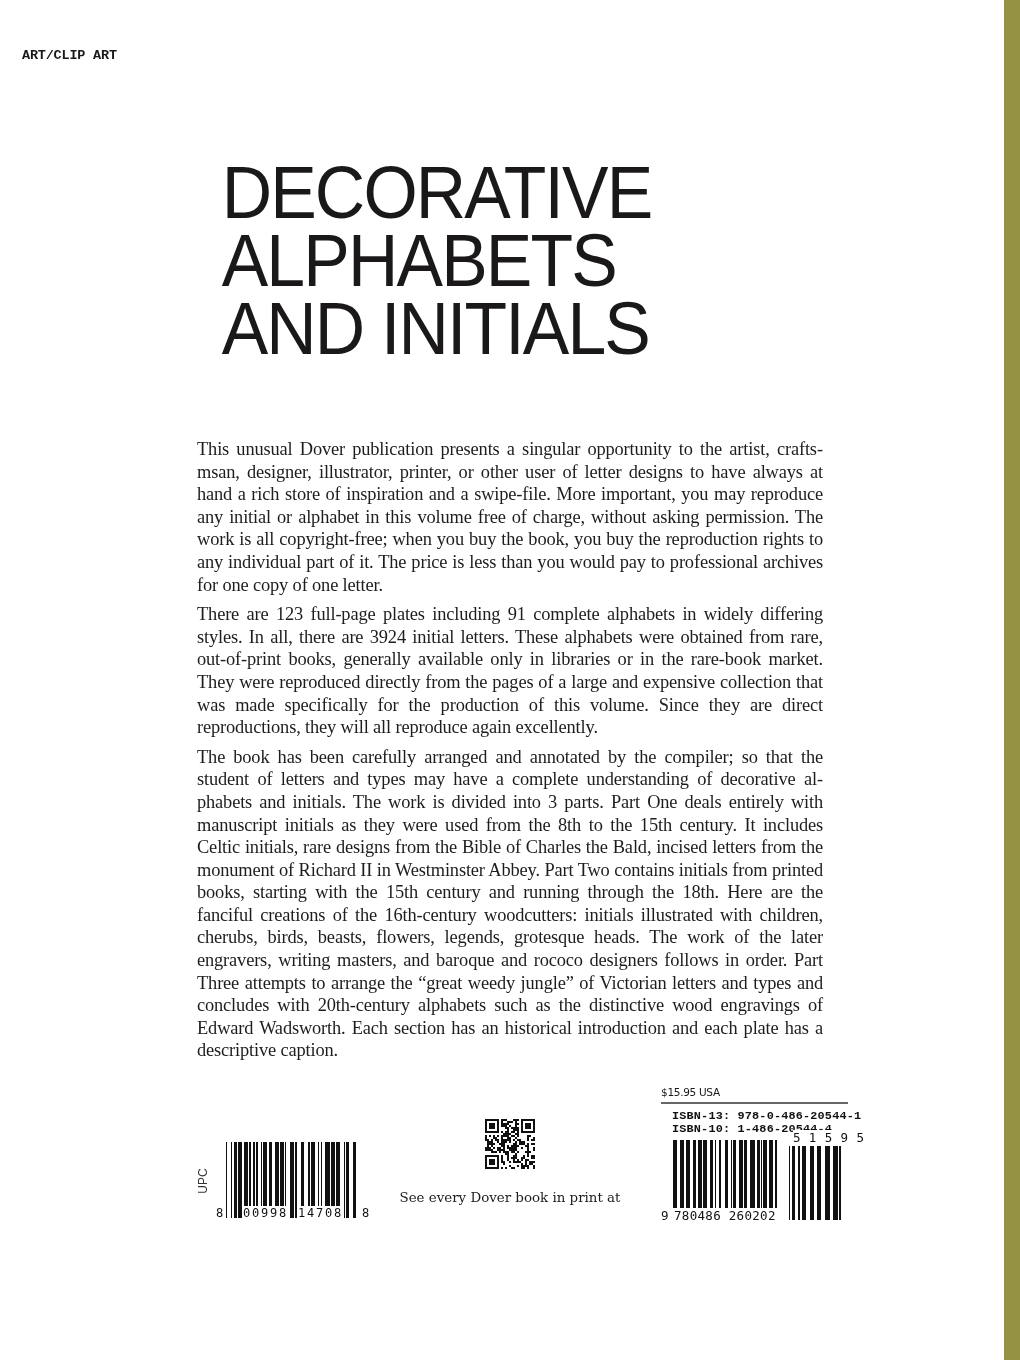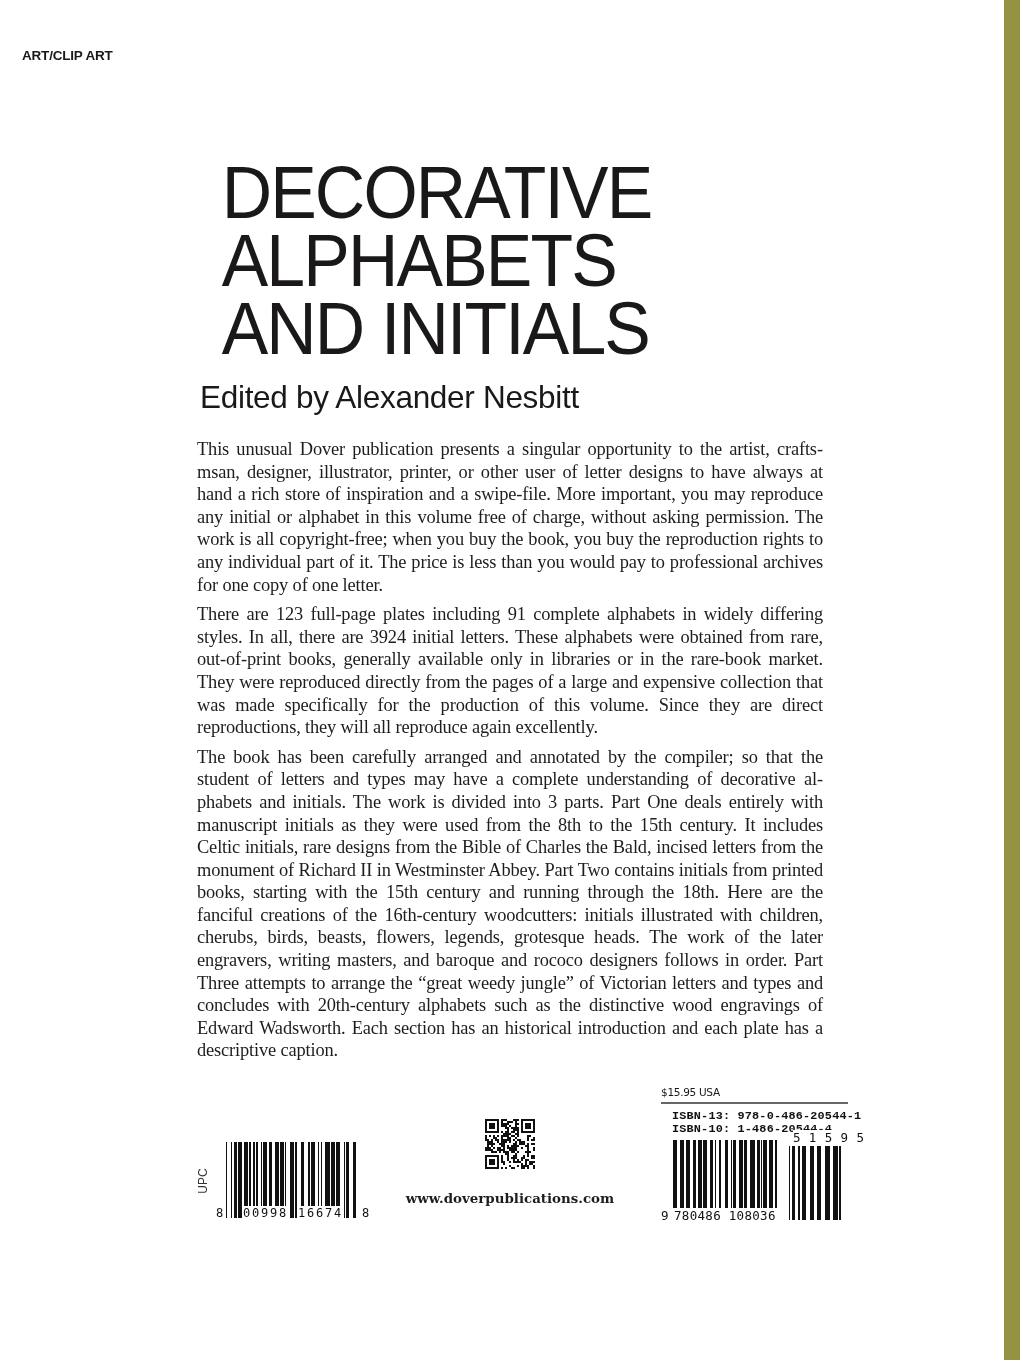--- a/index.html
+++ b/index.html
@@ -6,21 +6,21 @@
   body {
     width: 1020px; height: 1360px; position: relative; overflow: hidden;
     background: #ffffff; color: #1c1a1a;
     font-family: "Liberation Sans", sans-serif;
   }
   .spine {
     position: absolute; top: 0; right: 0; width: 16px; height: 1360px;
   }
   .category {
     position: absolute; left: 22px; top: 48px;
-    font-family: Liberation Sans, sans-serif; font-weight: bold;
+    font-family: Liberation Mono, monospace; font-weight: bold;
     font-size: 13.5px; letter-spacing: -0.2px; color: #1a1818;
   }
   .title-block {
     position: absolute; left: 200px; width: 620px; top: 158px;
     text-align: left;
   }
   .title-line {
     display: block;
     font-family: "Liberation Sans", sans-serif;
     font-size: 75px; line-height: 68px; letter-spacing: -2px;
@@ -78,21 +78,20 @@
 <body>
 
 <div class="spine" id="spine" style="background: rgb(149, 147, 67);"></div>
 
 <div class="category">ART/CLIP ART</div>
 
 <div class="title-block">
   <span class="title-line">DECORATIVE</span>
   <span class="title-line">ALPHABETS</span>
   <span class="title-line">AND INITIALS</span>
-  <span class="byline">Edited by Alexander Nesbitt</span>
 </div>
 
 <div class="body-text">
   <p>This unusual Dover publication presents a singular opportunity to the artist, crafts­msan, designer, illustrator, printer, or other user of letter designs to have always at hand a rich store of inspiration and a swipe-file. More important, you may reproduce any initial or alphabet in this volume free of charge, without asking permission. The work is all copyright-free; when you buy the book, you buy the reproduction rights to any individual part of it. The price is less than you would pay to professional archives for one copy of one letter.</p>
   <p>There are 123 full-page plates including 91 complete alphabets in widely differing styles. In all, there are 3924 initial letters. These alphabets were obtained from rare, out-of-print books, generally available only in libraries or in the rare-book market. They were reproduced directly from the pages of a large and expensive collection that was made specifically for the production of this volume. Since they are direct reproductions, they will all reproduce again excellently.</p>
   <p>The book has been carefully arranged and annotated by the compiler; so that the student of letters and types may have a complete understanding of decorative al­phabets and initials. The work is divided into 3 parts. Part One deals entirely with manuscript initials as they were used from the 8th to the 15th century. It includes Celtic initials, rare designs from the Bible of Charles the Bald, incised letters from the monument of Richard II in Westminster Abbey. Part Two contains initials from printed books, starting with the 15th century and running through the 18th. Here are the fanciful creations of the 16th-century woodcutters: initials illustrated with children, cherubs, birds, beasts, flowers, legends, grotesque heads. The work of the later engravers, writing masters, and baroque and rococo designers follows in order. Part Three attempts to arrange the “great weedy jungle” of Victorian letters and types and concludes with 20th-century alphabets such as the distinctive wood engravings of Edward Wadsworth. Each section has an historical introduction and each plate has a descriptive caption.</p>
 </div>
 
 <div class="upc-wrap">
   <span class="upc-label">UPC</span>
@@ -146,21 +145,21 @@
       <span class="bar" style="width: 3.9px; flex: 0 0 3.9px;"></span>
       <span class="gap" style="width: 4.4px; flex: 0 0 4.4px;"></span>
       <span class="bar" style="width: 1.3px; flex: 0 0 1.3px;"></span>
       <span class="gap" style="width: 1.1px; flex: 0 0 1.1px;"></span>
       <span class="bar" style="width: 2.6px; flex: 0 0 2.6px;"></span>
       <span class="gap" style="width: 4.4px; flex: 0 0 4.4px;"></span>
       <span class="bar" style="width: 2.2px; flex: 0 0 2.2px;"></span>
     </div>
   <span class="bc-digits" style="left:20px; top:66px; font-size:12px;">8</span>
   <span class="bc-digits" style="left:46px; top:66px; font-size:12px; letter-spacing:1.8px; padding:0 1px;">00998</span>
-  <span class="bc-digits" style="left:101px; top:66px; font-size:12px; letter-spacing:1.8px; padding:0 1px;">16674</span>
+  <span class="bc-digits" style="left:101px; top:66px; font-size:12px; letter-spacing:1.8px; padding:0 1px;">14708</span>
   <span class="bc-digits" style="left:166px; top:66px; font-size:12px;">8</span>
 </div>
 
 <svg class="qr" viewBox="0 0 25 25" shape-rendering="crispEdges" id="qr">
     <rect x="8" y="0" width="1" height="1" fill="#111"></rect>
     <rect x="9" y="0" width="1" height="1" fill="#111"></rect>
     <rect x="10" y="0" width="1" height="1" fill="#111"></rect>
     <rect x="14" y="0" width="1" height="1" fill="#111"></rect>
     <rect x="15" y="0" width="1" height="1" fill="#111"></rect>
     <rect x="16" y="0" width="1" height="1" fill="#111"></rect>
@@ -383,21 +382,21 @@
     <rect x="1" y="1" width="5" height="5" fill="#fff"></rect>
     <rect x="2" y="2" width="3" height="3" fill="#111"></rect>
     <rect x="18" y="0" width="7" height="7" fill="#111"></rect>
     <rect x="19" y="1" width="5" height="5" fill="#fff"></rect>
     <rect x="20" y="2" width="3" height="3" fill="#111"></rect>
     <rect x="0" y="18" width="7" height="7" fill="#111"></rect>
     <rect x="1" y="19" width="5" height="5" fill="#fff"></rect>
     <rect x="2" y="20" width="3" height="3" fill="#111"></rect>
   </svg>
 <div class="promo">
-  <span class="line2">www.doverpublications.com</span>
+  <span class="line1">See every Dover book in print at</span>
 </div>
 
 <div class="price">$15.95 USA</div>
 <div class="price-rule"></div>
 <div class="isbn" style="top:1110px;">ISBN-13: 978-0-486-20544-1</div>
 <div class="isbn" style="top:1123px;">ISBN-10: 1-486-20544-4</div>
 <div class="barcode" id="isbn-bars" style="left:673px; top:1140px; width:104px; height:80px;">
     <span class="bar" style="width: 3.9px; flex: 0 0 3.9px;"></span>
     <span class="gap" style="width: 3.3px; flex: 0 0 3.3px;"></span>
     <span class="bar" style="width: 3.9px; flex: 0 0 3.9px;"></span>
@@ -432,21 +431,21 @@
     <span class="gap" style="width: 1.1px; flex: 0 0 1.1px;"></span>
     <span class="bar" style="width: 1.3px; flex: 0 0 1.3px;"></span>
     <span class="gap" style="width: 1.1px; flex: 0 0 1.1px;"></span>
     <span class="bar" style="width: 3.9px; flex: 0 0 3.9px;"></span>
     <span class="gap" style="width: 2.2px; flex: 0 0 2.2px;"></span>
     <span class="bar" style="width: 3.9px; flex: 0 0 3.9px;"></span>
     <span class="gap" style="width: 2.2px; flex: 0 0 2.2px;"></span>
     <span class="bar" style="width: 1.3px; flex: 0 0 1.3px;"></span>
   </div>
 <span class="bc-digits" style="left:661px; top:1208px; font-size:12.5px;">9</span>
-<span class="bc-digits" style="left:673px; top:1208px; font-size:12.5px; letter-spacing:0.3px; padding:0 1px;">780486 108036</span>
+<span class="bc-digits" style="left:673px; top:1208px; font-size:12.5px; letter-spacing:0.3px; padding:0 1px;">780486 260202</span>
 <span class="bc-digits" style="left:793px; top:1130px; font-size:12.5px; letter-spacing:0.4px;">5 1 5 9 5</span>
 <div class="barcode" id="addon-bars" style="left:789px; top:1146px; width:55px; height:74px;">
     <span class="bar" style="width: 1.3px; flex: 0 0 1.3px;"></span>
     <span class="gap" style="width: 2.2px; flex: 0 0 2.2px;"></span>
     <span class="bar" style="width: 2.6px; flex: 0 0 2.6px;"></span>
     <span class="gap" style="width: 3.3px; flex: 0 0 3.3px;"></span>
     <span class="bar" style="width: 1.3px; flex: 0 0 1.3px;"></span>
     <span class="gap" style="width: 2.2px; flex: 0 0 2.2px;"></span>
     <span class="bar" style="width: 3.9px; flex: 0 0 3.9px;"></span>
     <span class="gap" style="width: 4.4px; flex: 0 0 4.4px;"></span>

